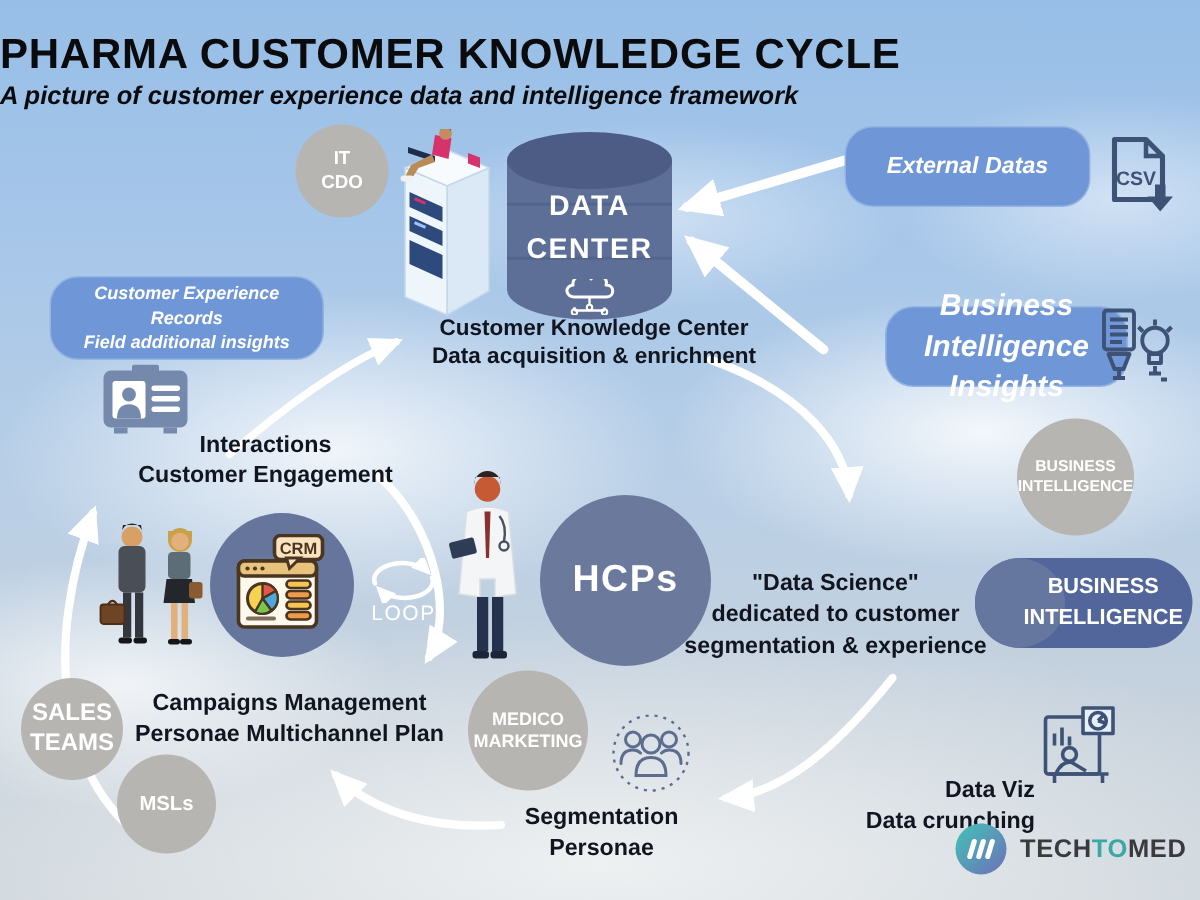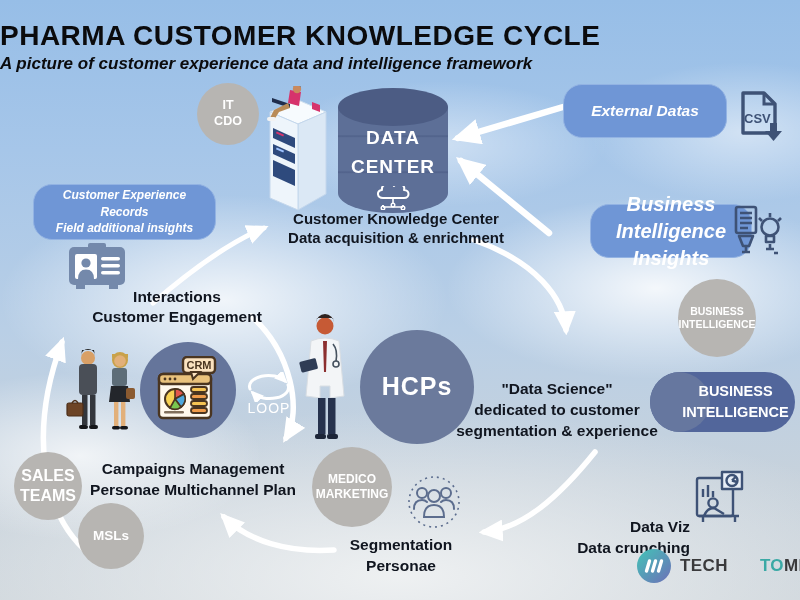--- a/index.html
+++ b/index.html
@@ -20,21 +20,21 @@
   .circle{position:absolute;border-radius:50%;display:flex;flex-direction:column;align-items:center;
     justify-content:center;text-align:center;color:#fff;font-weight:bold;line-height:1.25;}
   .gray{background:#b7b5b2;}
   .slate{background:#65759b;}
   .bluebox{position:absolute;background:#6f96d6;border:1px solid #93b3e3;border-radius:19px;color:#fff;
     font-weight:bold;font-style:italic;display:flex;flex-direction:column;justify-content:center;
     text-align:center;line-height:1.35;}
   .btext{position:absolute;font-weight:bold;color:#10151f;text-align:center;transform:translateX(-50%);}
   svg{display:block;}
   .logo-text{font-weight:bold;font-size:17px;letter-spacing:.4px;color:#3a3a3c;}
-  .logo-teal{color:#3aa9a5;padding-left:32px;}
+  .logo-teal{color:#3aa9a5;}
 </style>
 </head>
 <body>
 
 <div id="stage">
 
   <div class="abs title" style="top:20px;font-size:28px;letter-spacing:.5px;">PHARMA CUSTOMER KNOWLEDGE CYCLE</div>
   <div class="abs title" style="top:54px;font-size:17px;font-style:italic;">A picture of customer experience data and intelligence framework</div>
 
   <svg class="abs" width="800" height="600" style="left:0;top:0;pointer-events:none;">

